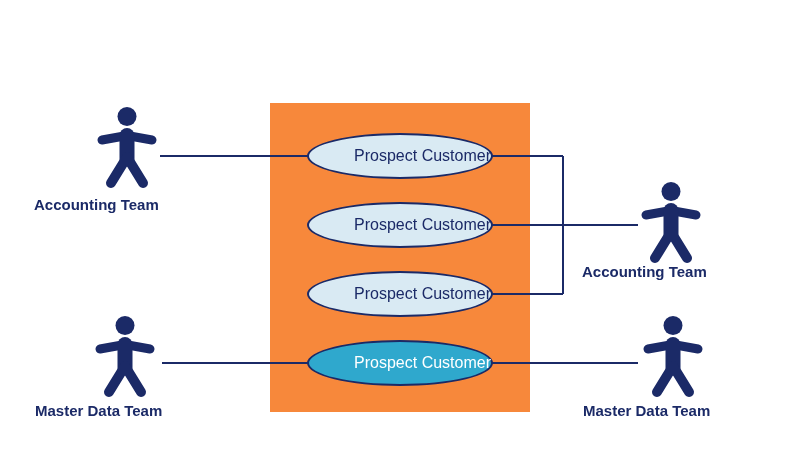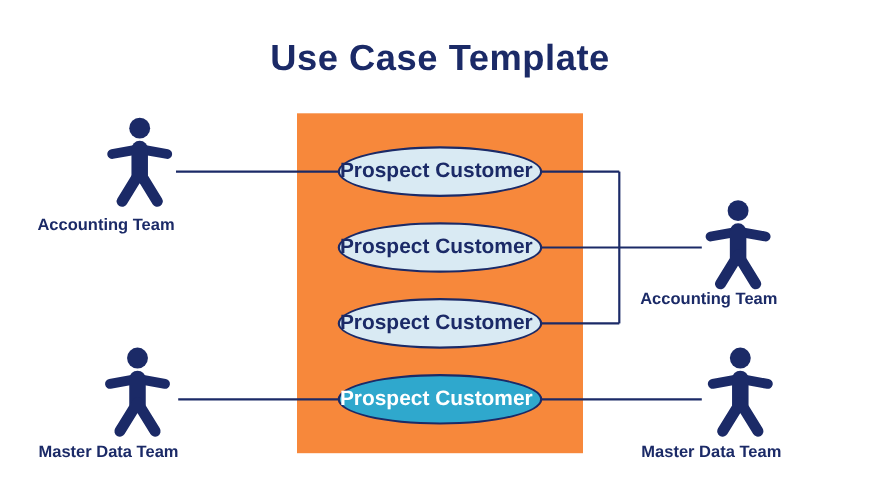--- a/index.html
+++ b/index.html
@@ -18,22 +18,22 @@
     font-size:33px;font-weight:bold;color:var(--navy);letter-spacing:.5px;
   }
   .system-boundary{
     position:absolute;left:270px;top:103px;width:260px;height:309px;
     background:var(--orange);
   }
   .lines{position:absolute;left:0;top:0;width:800px;height:450px;pointer-events:none;}
   .usecase{
     position:absolute;left:307px;width:186px;height:46px;border-radius:50%;
     border:2px solid var(--navy);background:var(--lightblue);color:var(--navy);
-    display:flex;align-items:center;justify-content:flex-start;
-    font-size:19px;font-weight:bold;box-sizing:border-box;text-align:center;
+    display:flex;align-items:center;justify-content:flex-end;
+    font-size:16px;font-weight:normal;box-sizing:border-box;text-align:center;
   }
   .uc1{top:133px;} .uc2{top:202px;} .uc3{top:271px;}
   .uc4{top:340px;background:var(--teal);color:#ffffff;}
   .actor{position:absolute;width:64px;height:84px;}
   .a1{left:95px;top:106px;}
   .a2{left:639px;top:181px;}
   .a3{left:93px;top:315px;}
   .a4{left:641px;top:315px;}
   .actor-label{
     position:absolute;width:180px;text-align:left;
@@ -42,21 +42,20 @@
   .l1{left:34px;top:196px;}
   .l2{left:582px;top:263px;}
   .l3{left:35px;top:402px;}
   .l4{left:583px;top:402px;}
 </style>
 </head>
 <body>
 
 <div class="canvas">
 
-  <div class="title">Use Case Template</div>
 
   <div class="system-boundary"></div>
 
   <svg class="lines" viewBox="0 0 800 450" xmlns="http://www.w3.org/2000/svg">
     <g stroke="#1b2a67" stroke-width="2" fill="none">
       <line x1="160" y1="156" x2="309" y2="156"></line>
       <line x1="491" y1="156" x2="563" y2="156"></line>
       <line x1="563" y1="156" x2="563" y2="294"></line>
       <line x1="491" y1="294" x2="563" y2="294"></line>
       <line x1="491" y1="225" x2="638" y2="225"></line>

